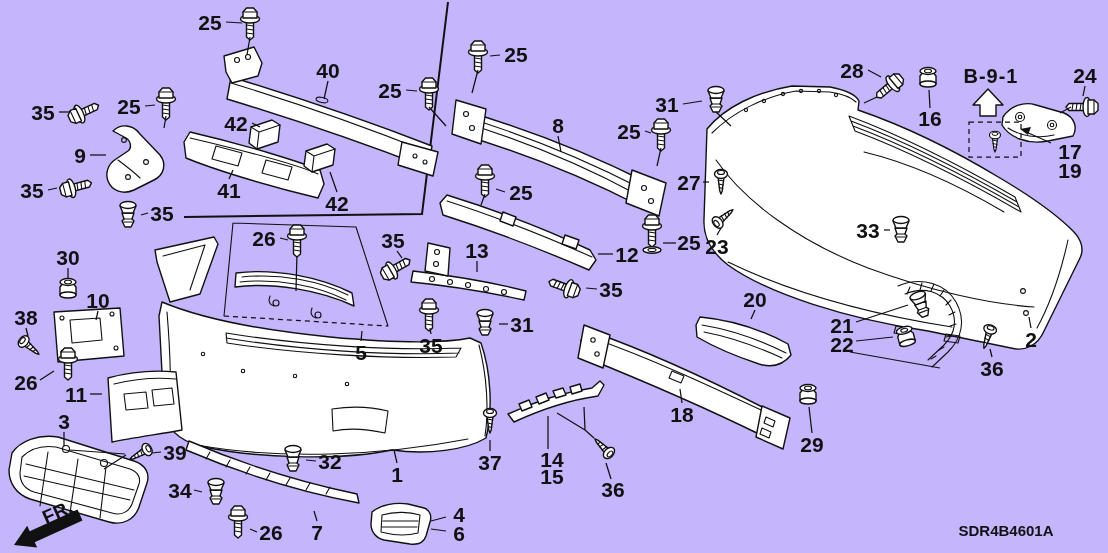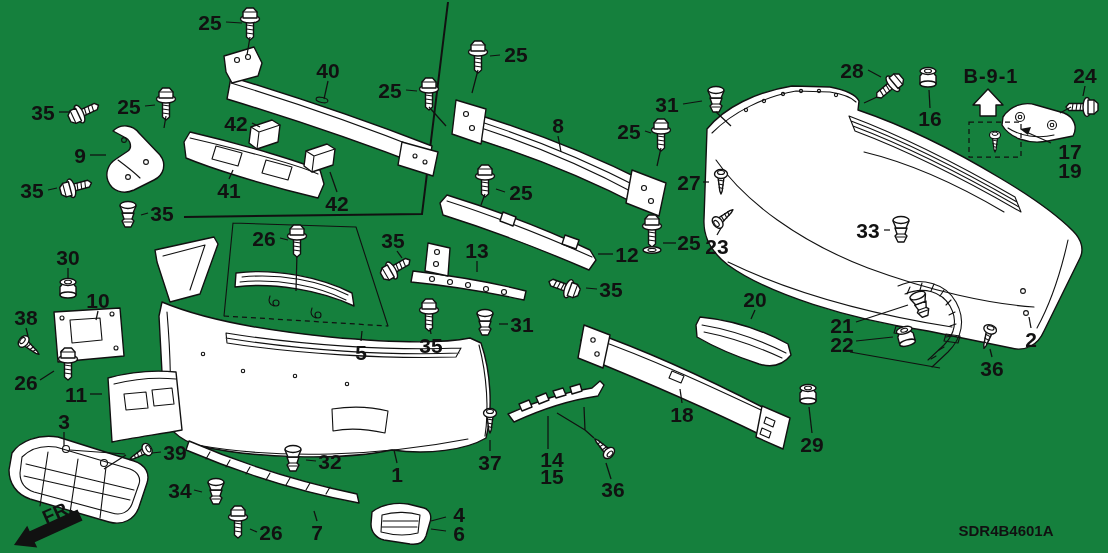--- a/index.html
+++ b/index.html
@@ -1,16 +1,16 @@
 <!DOCTYPE html>
 <html><head>
 <meta charset="utf-8">
 <style>
   html,body{margin:0;padding:0;background:#fff}
-  .stage{position:relative;width:1108px;height:553px;background:#15803d;overflow:hidden}
+  .stage{position:relative;width:1108px;height:553px;background:#c4b5fd;overflow:hidden}
   svg{display:block}
   .p{fill:#fff;stroke:#111;stroke-width:1.4;stroke-linejoin:round;stroke-linecap:round}
   .l{fill:none;stroke:#111;stroke-width:1.1;stroke-linejoin:round;stroke-linecap:round}
   .leader{fill:none;stroke:#111;stroke-width:1.25}
   .dash{fill:none;stroke:#111;stroke-width:1.25;stroke-dasharray:5 4}
   .sep{fill:none;stroke:#111;stroke-width:2}
   .callout{font-family:"Liberation Sans",sans-serif;font-weight:bold;font-size:21px;
            text-anchor:middle;dominant-baseline:central;fill:#111}
   .ref{font-size:20px;letter-spacing:1px}
   .code{font-family:"Liberation Sans",sans-serif;font-weight:bold;font-size:15px;

